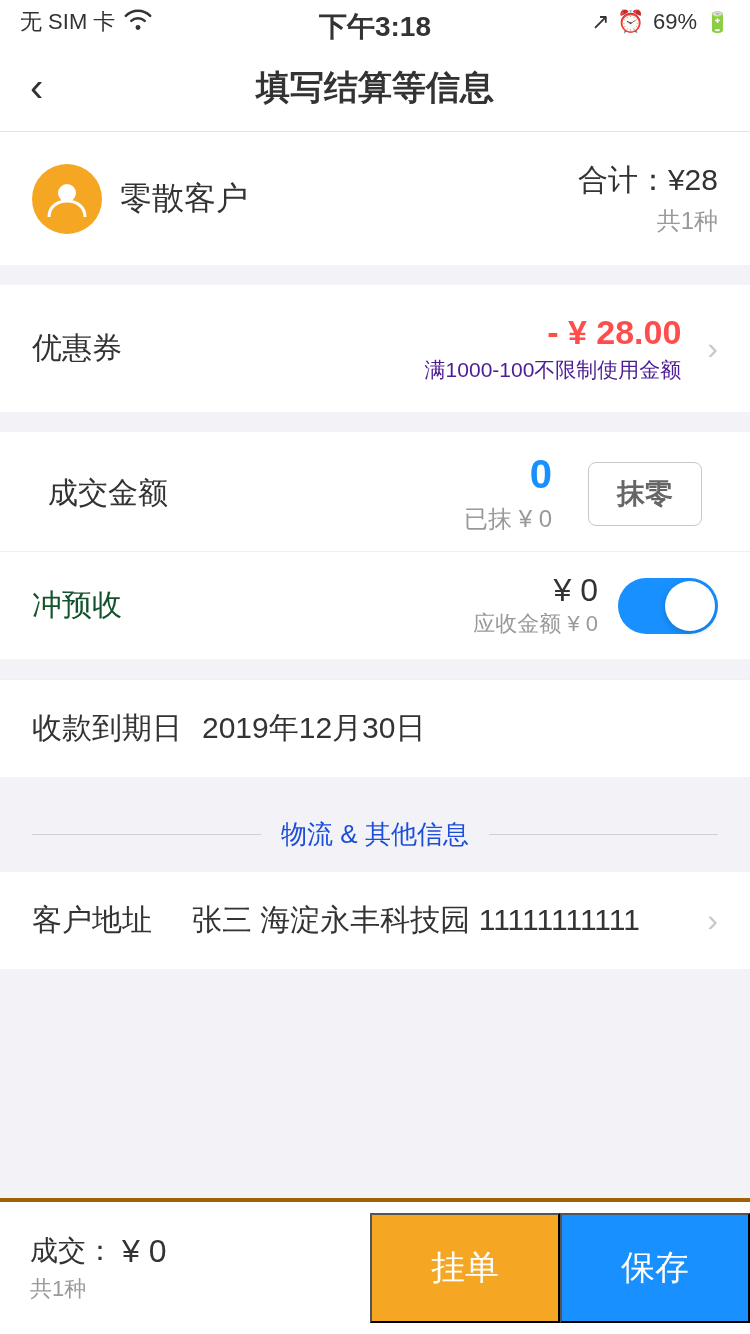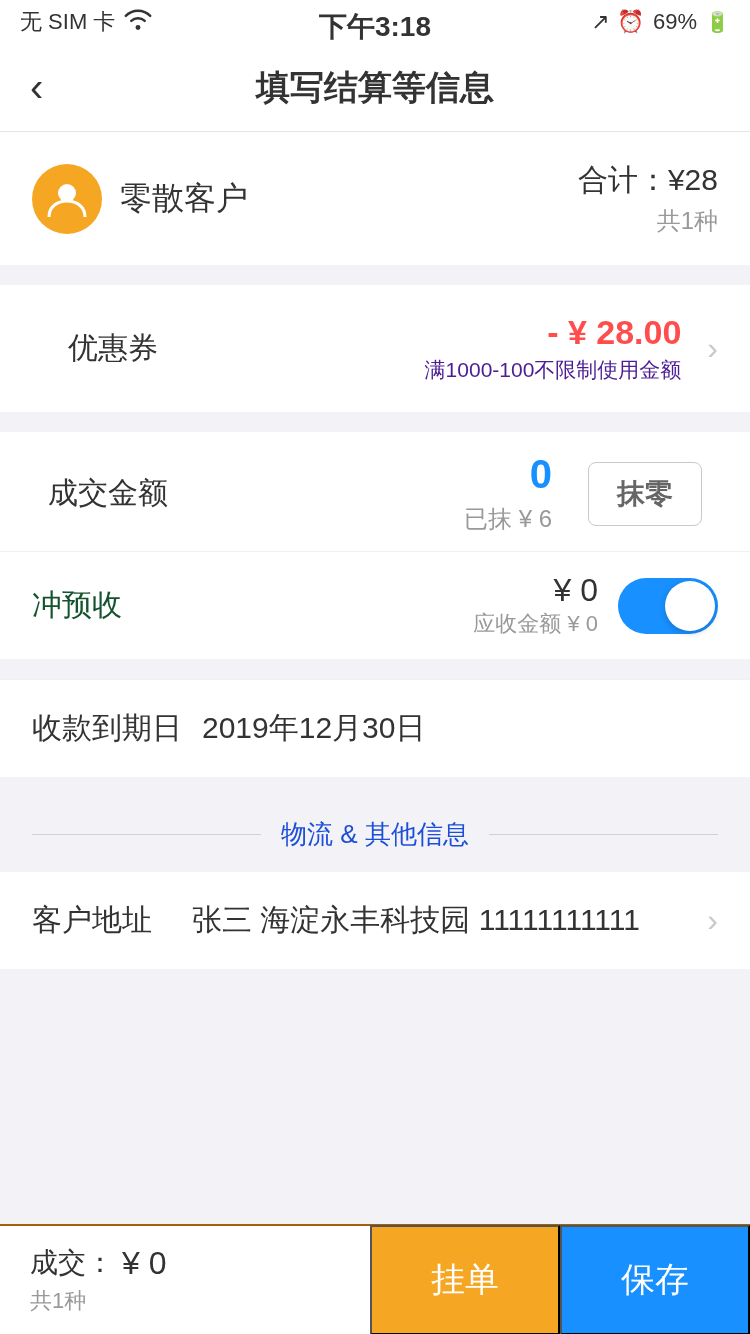--- a/index.html
+++ b/index.html
@@ -127,21 +127,21 @@
     
     .form-row {
       background: #fff;
       padding: 28px 32px;
       display: flex;
       align-items: center;
       justify-content: space-between;
       border-bottom: 1px solid #f0f0f0;
       min-height: 90px;
     }
-    .form-row:last-child { border-bottom: none; margin-left: 36px; }
+    .form-row:last-child { border-bottom: none; }
     .row-label {
       font-size: 30px;
       color: #333;
       font-weight: 400;
       min-width: 160px;
     }
     .row-right {
       display: flex;
       align-items: center;
       gap: 20px;
@@ -326,25 +326,25 @@
       font-size: 32px;
       color: #c8c8cd;
     }
 
     
     .bottom-bar {
       position: fixed;
       bottom: 0;
       left: 0;
       width: 750px;
-      height: 110px;
-      background: #fff;
-      display: flex;
-      align-items: center;
-      border-top: 2px solid #a16207;
+      height: 136px;
+      background: #fff;
+      display: flex;
+      align-items: center;
+      border-top: 4px solid #a16207;
     }
     .bottom-summary {
       flex: 1;
       padding: 0 30px;
     }
     .bottom-summary-main {
       font-size: 28px;
       color: #333;
       display: flex;
       align-items: center;
@@ -457,21 +457,21 @@
   </div>
 
   <div class="section-divider"></div>
 
   <div class="amount-section">
     <div class="amount-row">
       <span class="row-label">成交金额</span>
       <div style="display:flex;align-items:center;gap:16px;">
         <div style="text-align:right;">
           <div class="amount-value">0</div>
-          <div class="amount-sub">已抹  ¥ 6</div>
+          <div class="amount-sub">已抹  ¥ 0</div>
         </div>
         <button class="round-btn">抹零</button>
       </div>
     </div>
   </div>
 
   <div class="prereceive-row">
     <span class="prereceive-label">冲预收</span>
     <div class="prereceive-right">
       <div class="prereceive-val-col">

